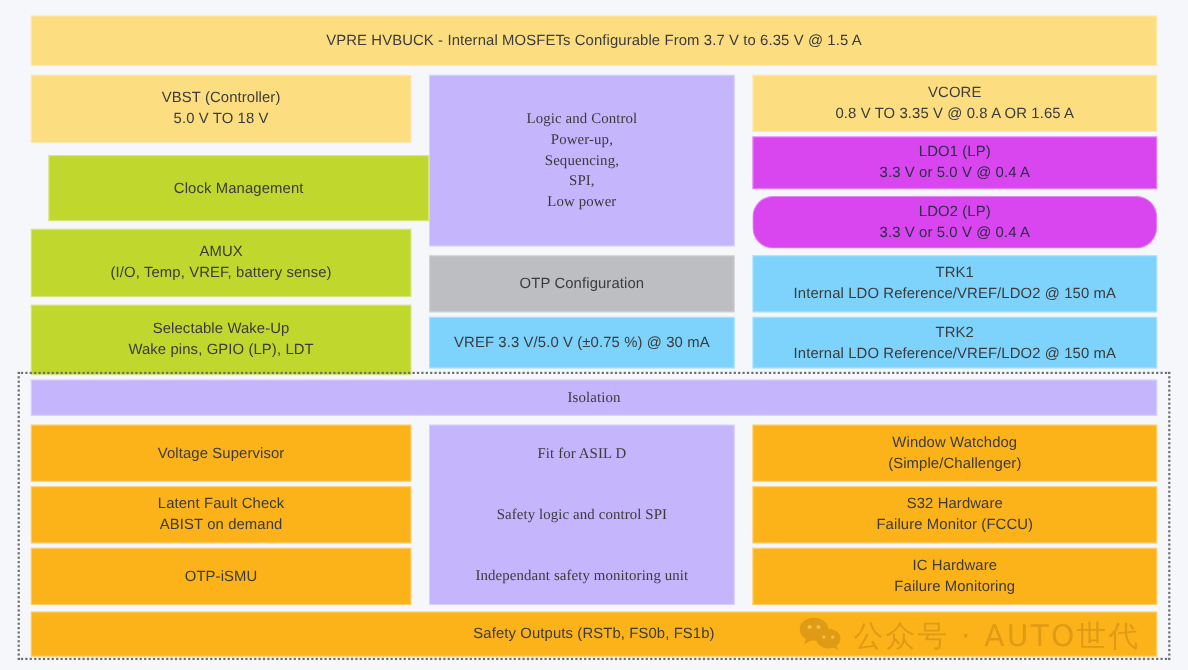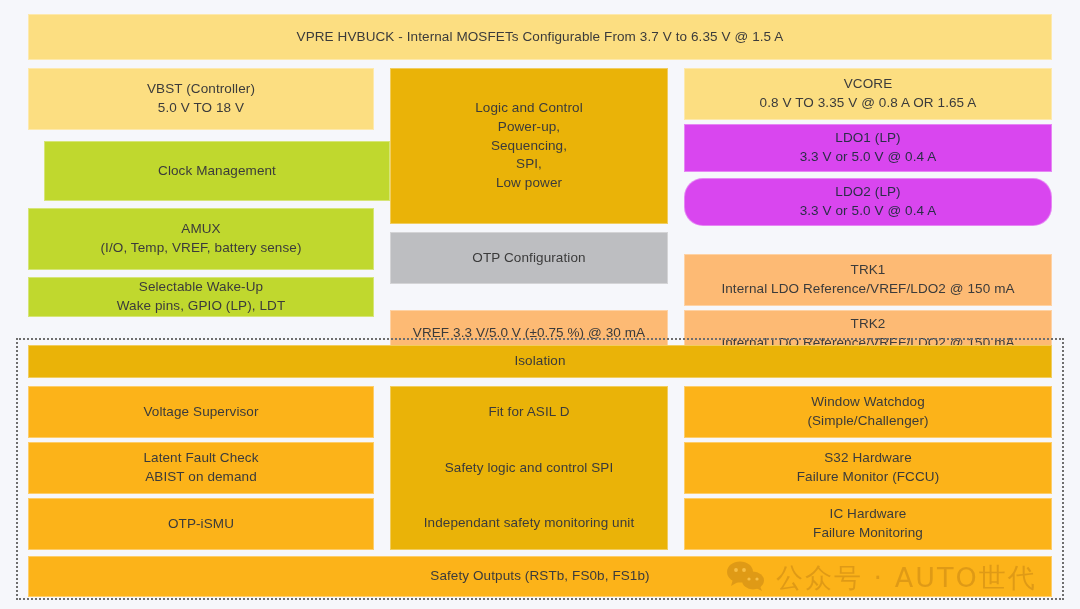--- a/index.html
+++ b/index.html
@@ -32,24 +32,24 @@
     line-height: 1.38;
     letter-spacing: 0.1px;
     border: 1px solid rgba(255,255,255,0.35);
   }
 
   .block .line { display: block; white-space: nowrap; }
 
   
   .c-yellow   { background: #FCDE81; }
   .c-green    { background: #C0D82E; }
-  .c-dgray    { background: #eab308; }
+  .c-dgray    { background: #c4b5fd; font-family: Liberation Serif, serif; }
   .c-lgray    { background: #BDBEC1; }
   .c-dblue    { background: #d946ef; }
-  .c-lblue    { background: #fdba74; margin-top: 22px; }
+  .c-lblue    { background: #7dd3fc; }
   .c-orange   { background: #FCB319; }
 
   
   #safety-enclosure {
     position: absolute;
     left: 16px;
     top: 338px;
     width: 1048px;
     height: 262px;
     border: 2px dotted #6E6E6E;
@@ -95,21 +95,21 @@
 
   <div class="block c-green" style="left:44px; top:141px; width:346px; height:60px;">
     <span class="line">Clock Management</span>
   </div>
 
   <div class="block c-green" style="left:28px; top:208px; width:346px; height:62px;">
     <span class="line">AMUX</span>
     <span class="line">(I/O, Temp, VREF, battery sense)</span>
   </div>
 
-  <div class="block c-green" style="left:28px; top:277px; width:346px; height:40px;">
+  <div class="block c-green" style="left:28px; top:277px; width:346px; height:64px;">
     <span class="line">Selectable Wake-Up</span>
     <span class="line">Wake pins, GPIO (LP), LDT</span>
   </div>
 
   <div class="block c-dgray" style="left:390px; top:68px; width:278px; height:156px;">
     <span class="line">Logic and Control</span>
     <span class="line">Power-up,</span>
     <span class="line">Sequencing,</span>
     <span class="line">SPI,</span>
     <span class="line">Low power</span>

